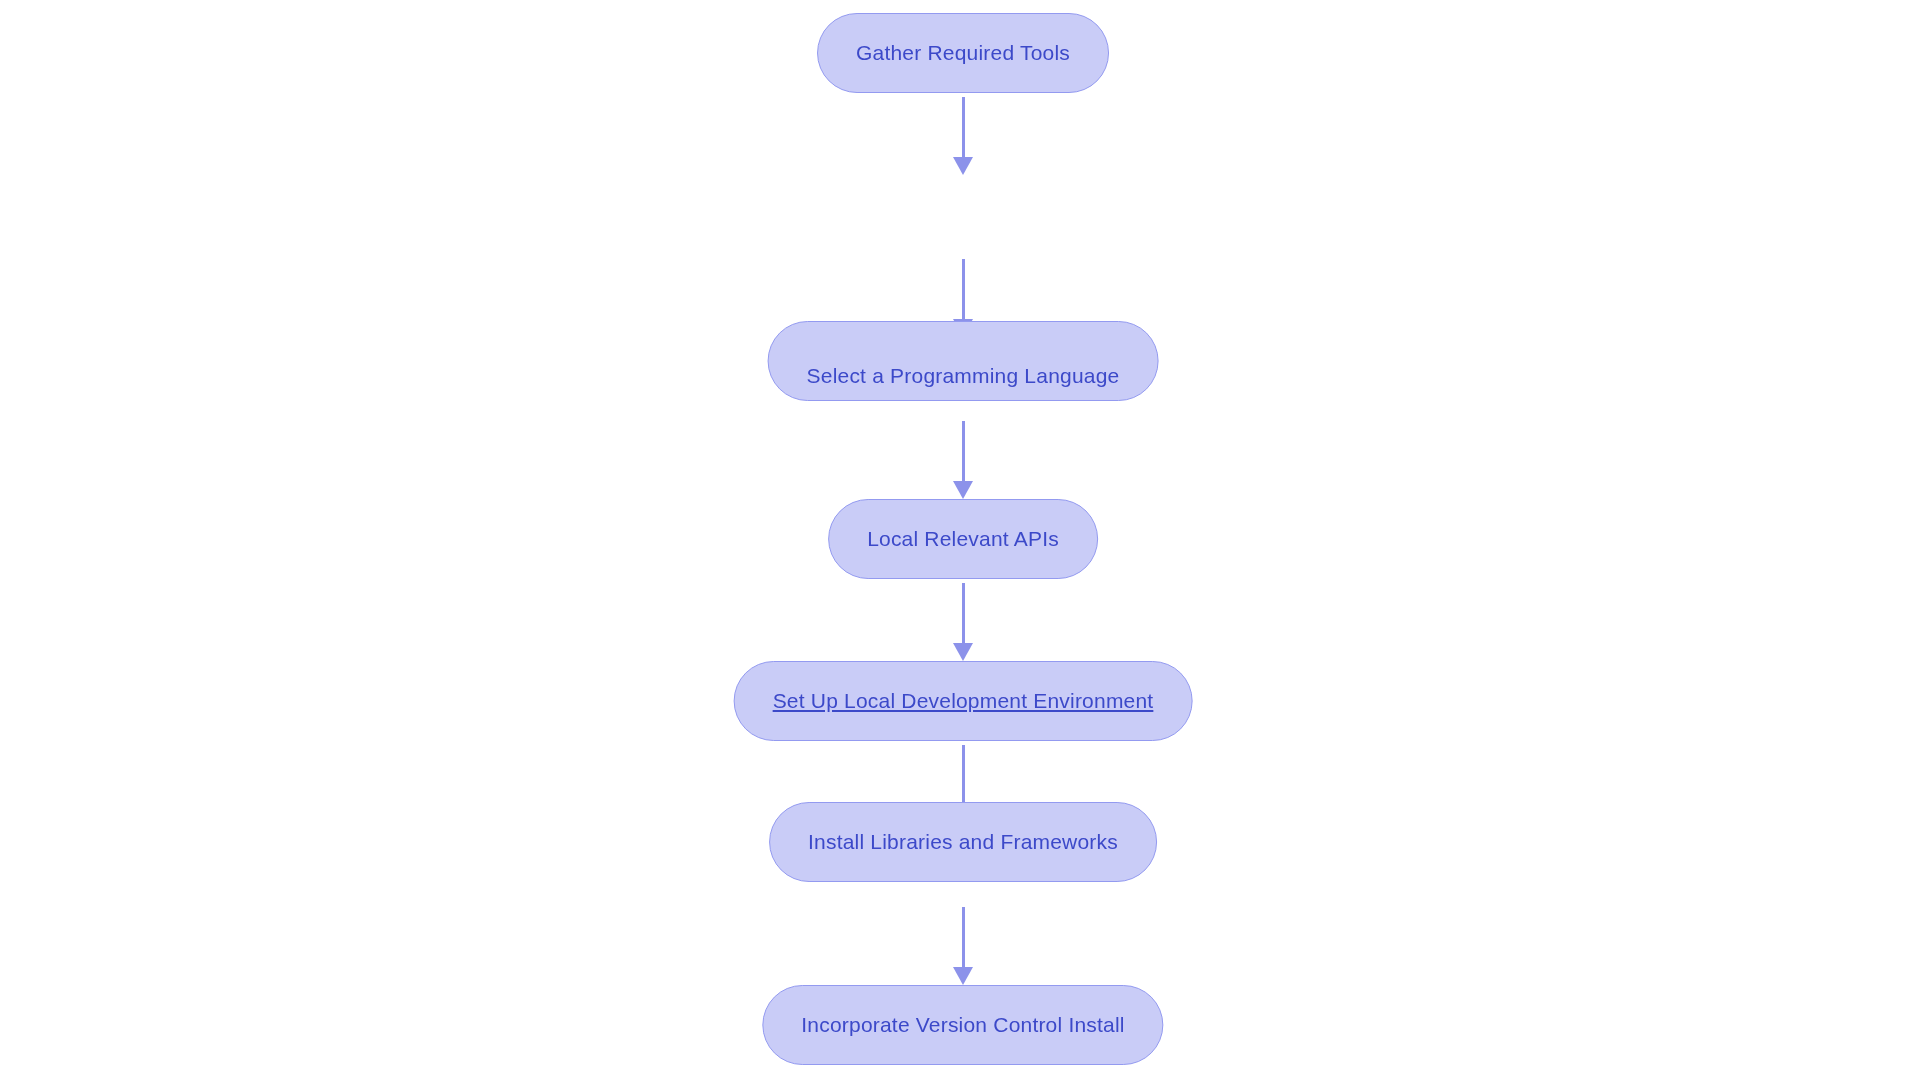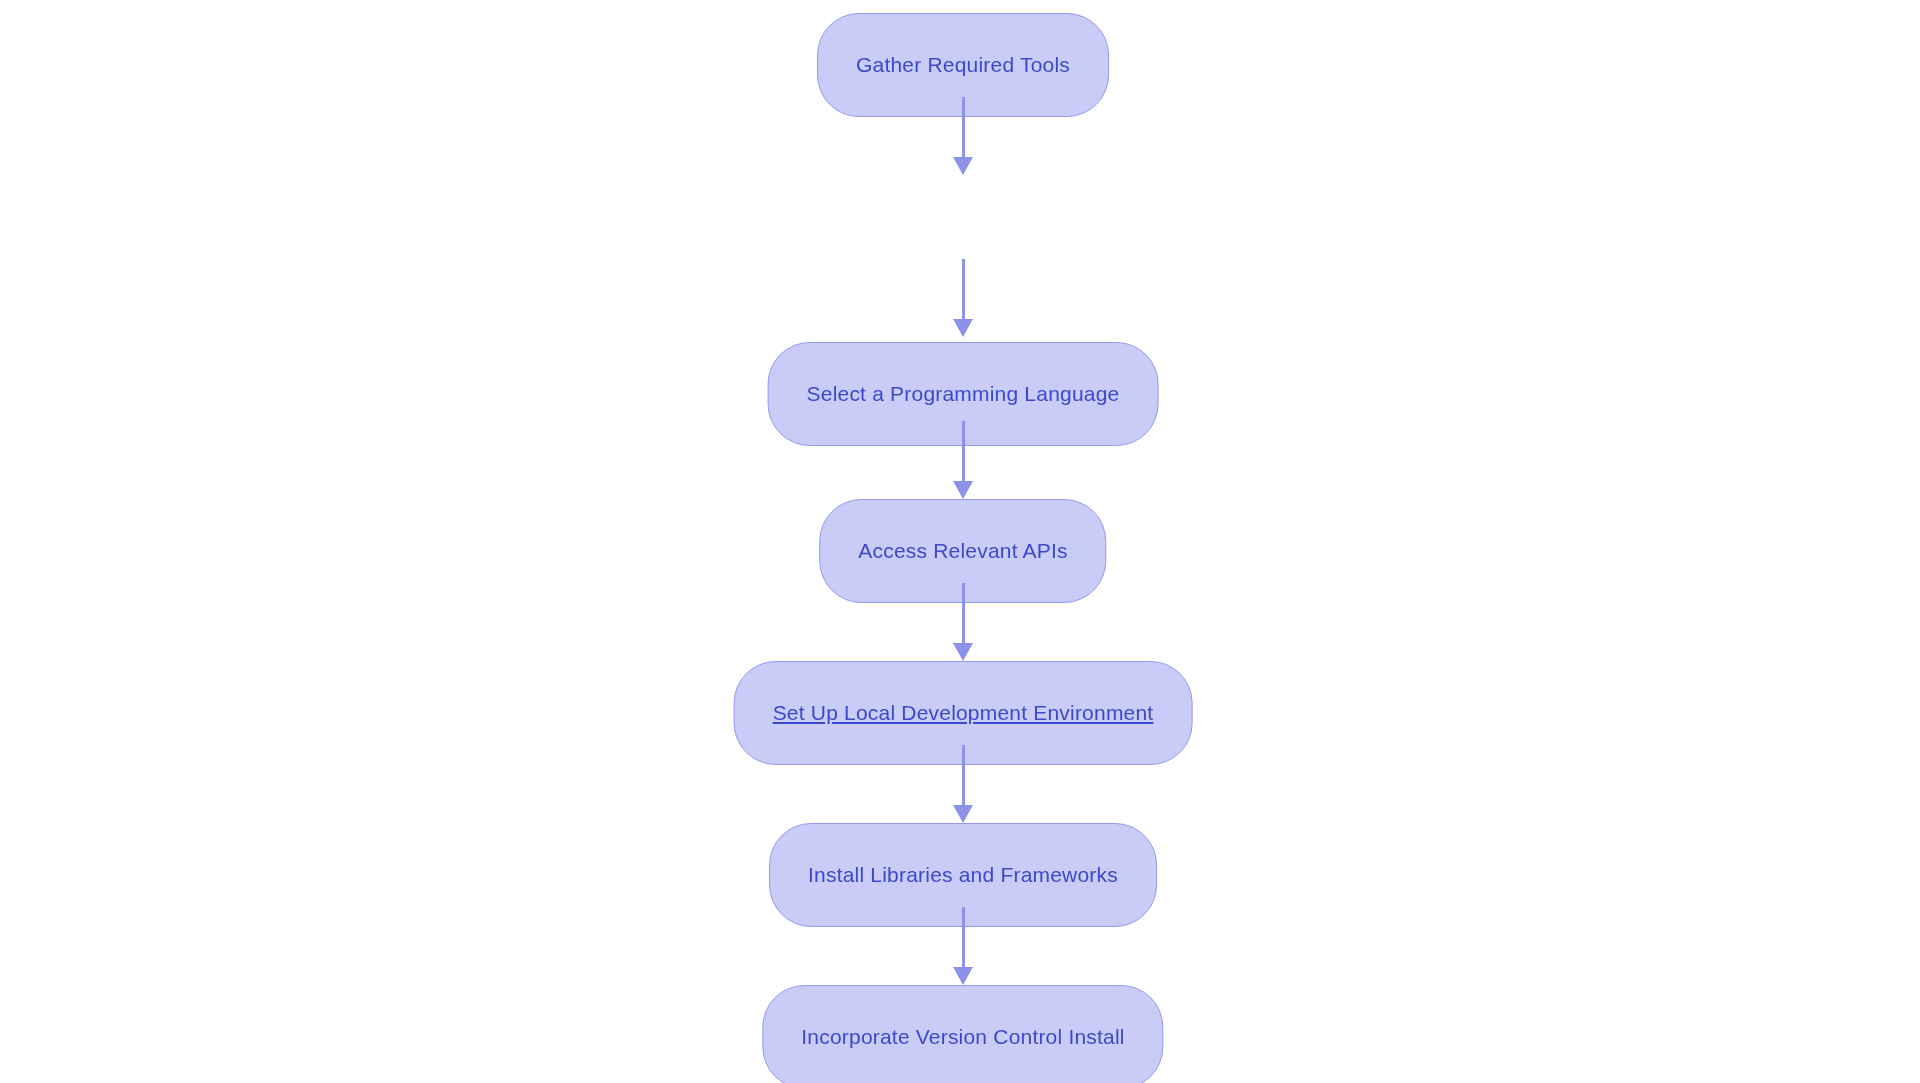--- a/index.html
+++ b/index.html
@@ -19,40 +19,40 @@
     width: 1920px;
     height: 1083px;
     background: var(--background);
     overflow: hidden;
     font-family: "Liberation Sans", sans-serif;
   }
   .node {
     position: absolute;
     left: 963px;
     transform: translateX(-50%);
-    height: 104px;
+    height: 80px;
     display: inline-flex;
     align-items: center;
     justify-content: center;
     padding: 12px 38px;
     border-radius: 42px;
     background: var(--node-fill);
     border: 1.7px solid var(--node-border);
     color: var(--node-text);
     font-size: 21px;
     font-weight: 500;
     letter-spacing: 0.2px;
     white-space: nowrap;
   }
   .n1 { top: 13px; }
   .n2 { top: 175px; }
-  .n3 { top: 342px; }
+  .n3 { top: 321px; align-items: flex-end; }
   .n4 { top: 499px; }
   .n5 { top: 661px; text-decoration: underline; }
-  .n6 { top: 823px; }
+  .n6 { top: 802px; }
   .n7 { top: 985px; }
   .arrow {
     position: absolute;
     left: 963px;
     transform: translateX(-50%);
     width: 20px;
     height: 78px;
     display: flex;
     flex-direction: column;
     align-items: center;
@@ -99,21 +99,21 @@
   <div class="node n3">
     <span>Select a Programming Language</span>
   </div>
 
   <div class="arrow a3">
     <div class="line"></div>
     <div class="head"></div>
   </div>
 
   <div class="node n4">
-    <span>Access Relevant APIs</span>
+    <span>Local Relevant APIs</span>
   </div>
 
   <div class="arrow a4">
     <div class="line"></div>
     <div class="head"></div>
   </div>
 
   <div class="node n5">
     <span>Set Up Local Development Environment</span>
   </div>

